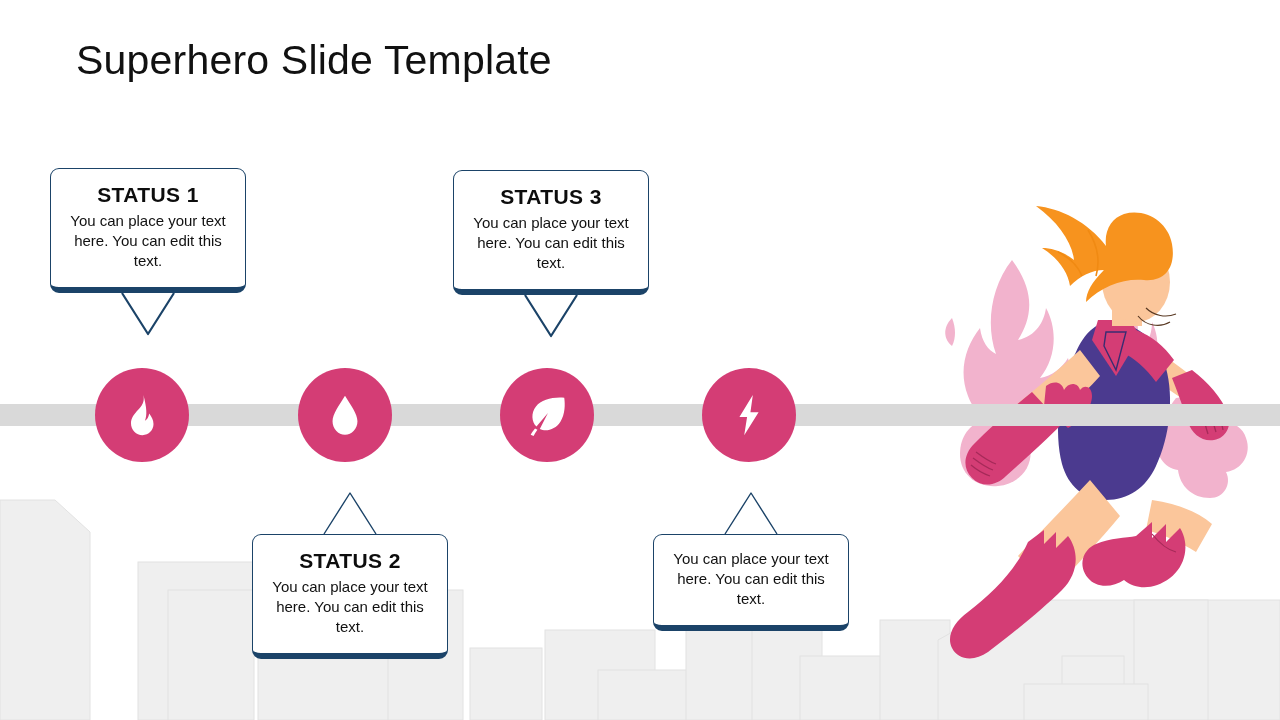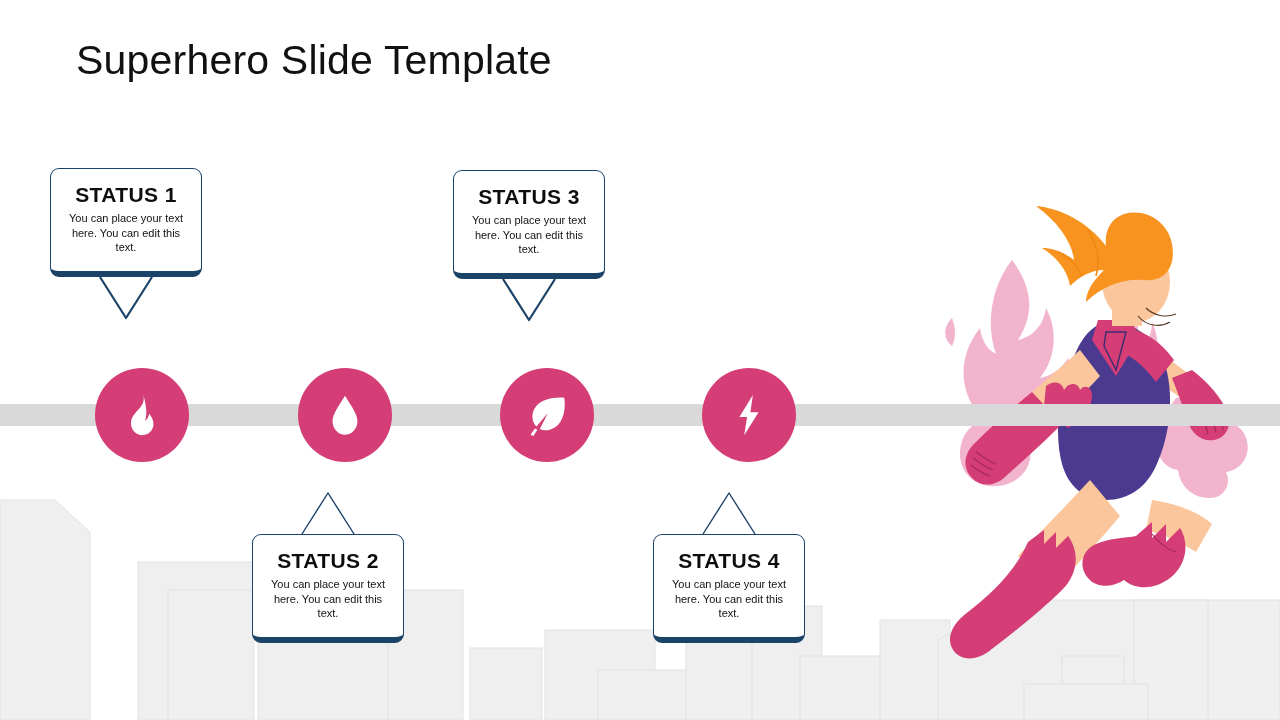--- a/index.html
+++ b/index.html
@@ -33,37 +33,37 @@
   
   .icon-node {
     position:absolute; width:94px; height:94px; border-radius:50%;
     background:#d43d75; z-index:5;
     display:flex; align-items:center; justify-content:center;
   }
   .icon-node svg { width:46px; height:46px; display:block; }
 
   
   .callout {
-    position:absolute; width:152px; z-index:6;
+    position:absolute; width:196px; z-index:6;
   }
   .callout .body {
     position:relative;
     background:#ffffff;
     border:1.4px solid #1b4368;
     border-bottom:6px solid #1b4368;
     border-radius:9px;
     padding:14px 12px 16px 12px;
     text-align:center;
   }
   .callout .status-title {
     font-size:21px; font-weight:bold; color:#0d0d0d;
     letter-spacing:.4px; margin-bottom:4px; line-height:1.15;
   }
   .callout .status-text {
-    font-size:11px; color:#111111; line-height:1.33;
+    font-size:15px; color:#111111; line-height:1.33;
   }
   
   .tail { position:absolute; left:50%; transform:translateX(-50%); z-index:6; }
   .tail svg { display:block; }
 
   .callout.up   {  }
   .callout.down {  }
 </style>
 </head>
 <body>
@@ -210,21 +210,20 @@
     </div>
   </div>
 
   <div class="callout down" style="left:653px; top:534px;">
     <div class="tail" style="bottom:100%; margin-bottom:-1px;">
       <svg width="56" height="44" viewBox="0 0 56 44">
         <path d="M2 43 L 28 2 L 54 43" fill="#ffffff" stroke="#1b4368" stroke-width="1.4" stroke-linejoin="round"></path>
       </svg>
     </div>
     <div class="body">
-      <div class="status-title">STATUS 4</div>
       <div class="status-text">You can place your text here. You can edit this text.</div>
     </div>
   </div>
 
   <div class="icon-node" style="left:95px; top:368px;">
     <svg viewBox="0 0 48 48">
       <path fill="#ffffff" d="M25.5 3 C 27 11, 23.5 14.5, 20 18.5
             C 16 23, 12.5 27, 12.5 32.5 C 12.5 39.5, 18 45, 24.5 45
             C 31 45, 36 40, 36 33.5 C 36 29, 34 26, 31.5 22.5
             C 31 26.5, 29 29, 27 30 C 29.5 24, 29 16.5, 25.5 3 Z

